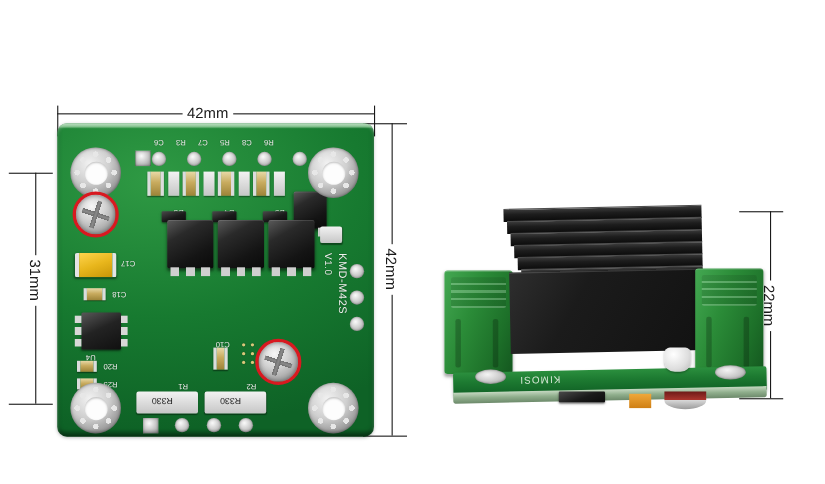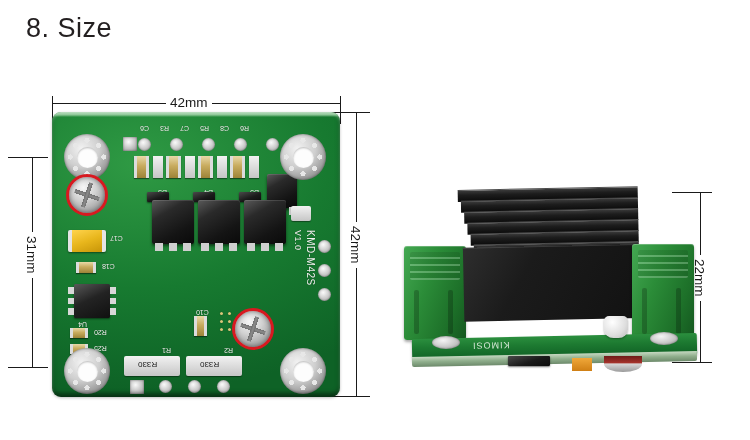--- a/index.html
+++ b/index.html
@@ -224,21 +224,20 @@
   .pcb2-text{
     position:absolute; color:#e8f2e6; font-size:9px; letter-spacing:1px;
     transform: rotate(180deg); white-space:nowrap; opacity:.9;
   }
 </style>
 </head>
 <body>
 
 <div id="root">
 
-  <div id="page-title">8. Size</div>
 
   <div class="dim-line-v" style="left:52px; top:96px; height:28px;"></div>
   <div class="dim-line-v" style="left:340px; top:96px; height:28px;"></div>
   <div class="dim-line-h" style="left:52px; top:103px; width:288px;"></div>
   <div class="dim-label" style="left:166px; top:95px;">42mm</div>
 
   <div class="dim-line-h" style="left:8px; top:157px; width:40px;"></div>
   <div class="dim-line-h" style="left:8px; top:367px; width:40px;"></div>
   <div class="dim-line-v" style="left:32px; top:157px; height:210px;"></div>
   <div class="dim-label vert" style="left:24px; top:232px;">31mm</div>

